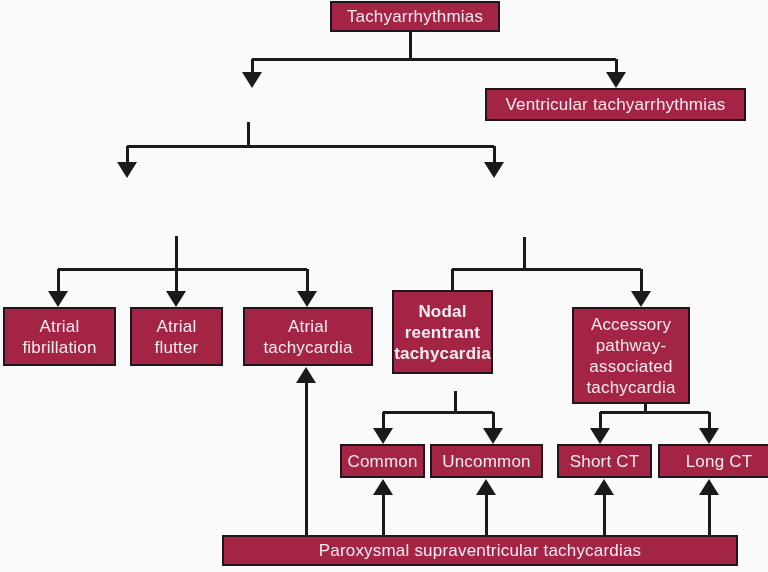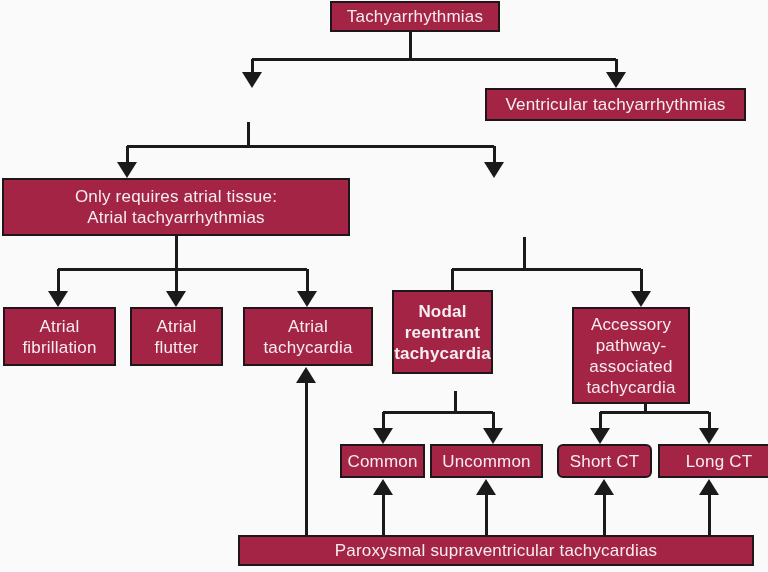--- a/index.html
+++ b/index.html
@@ -104,33 +104,31 @@
       <div class="arrow down" style="left: 699px; top: 428px;"></div>
       <div class="arrow up" style="left: 296px; top: 367px;"></div>
       <div class="arrow up" style="left: 373px; top: 479px;"></div>
       <div class="arrow up" style="left: 476px; top: 479px;"></div>
       <div class="arrow up" style="left: 594px; top: 479px;"></div>
       <div class="arrow up" style="left: 699px; top: 479px;"></div>
     </div>
 
   <div class="node" style="left: 330px; top: 1px; width: 170px; height: 31px;">Tachyarrhythmias</div>
   <div class="node" style="left: 485px; top: 88px; width: 261px; height: 33px;">Ventricular tachyarrhythmias</div>
-  <div class="node" style="left: 2px; top: 178px; width: 348px; height: 58px;">Only requires atrial tissue:
-Atrial tachyarrhythmias</div>
   <div class="node" style="left: 3px; top: 307px; width: 113px; height: 59px;">Atrial
 fibrillation</div>
   <div class="node" style="left: 130px; top: 307px; width: 93px; height: 59px;">Atrial
 flutter</div>
   <div class="node" style="left: 243px; top: 307px; width: 130px; height: 59px;">Atrial
 tachycardia</div>
   <div class="node" style="left: 392px; top: 290px; width: 101px; height: 84px; font-weight: bold;">Nodal
 reentrant
 tachycardia</div>
   <div class="node" style="left: 572px; top: 307px; width: 118px; height: 97px;">Accessory
 pathway-
 associated
 tachycardia</div>
   <div class="node" style="left: 340px; top: 444px; width: 85px; height: 34px;">Common</div>
   <div class="node" style="left: 430px; top: 444px; width: 113px; height: 34px;">Uncommon</div>
-  <div class="node" style="left: 557px; top: 444px; width: 95px; height: 34px; border-radius: 6px;">Short CT</div>
+  <div class="node" style="left: 557px; top: 444px; width: 95px; height: 34px;">Short CT</div>
   <div class="node" style="left: 658px; top: 444px; width: 122px; height: 34px;">Long CT</div>
-  <div class="node" style="left: 238px; top: 535px; width: 516px; height: 31px;">Paroxysmal supraventricular tachycardias</div>
+  <div class="node" style="left: 222px; top: 535px; width: 516px; height: 31px;">Paroxysmal supraventricular tachycardias</div>
 </div>
 
 </body></html>

